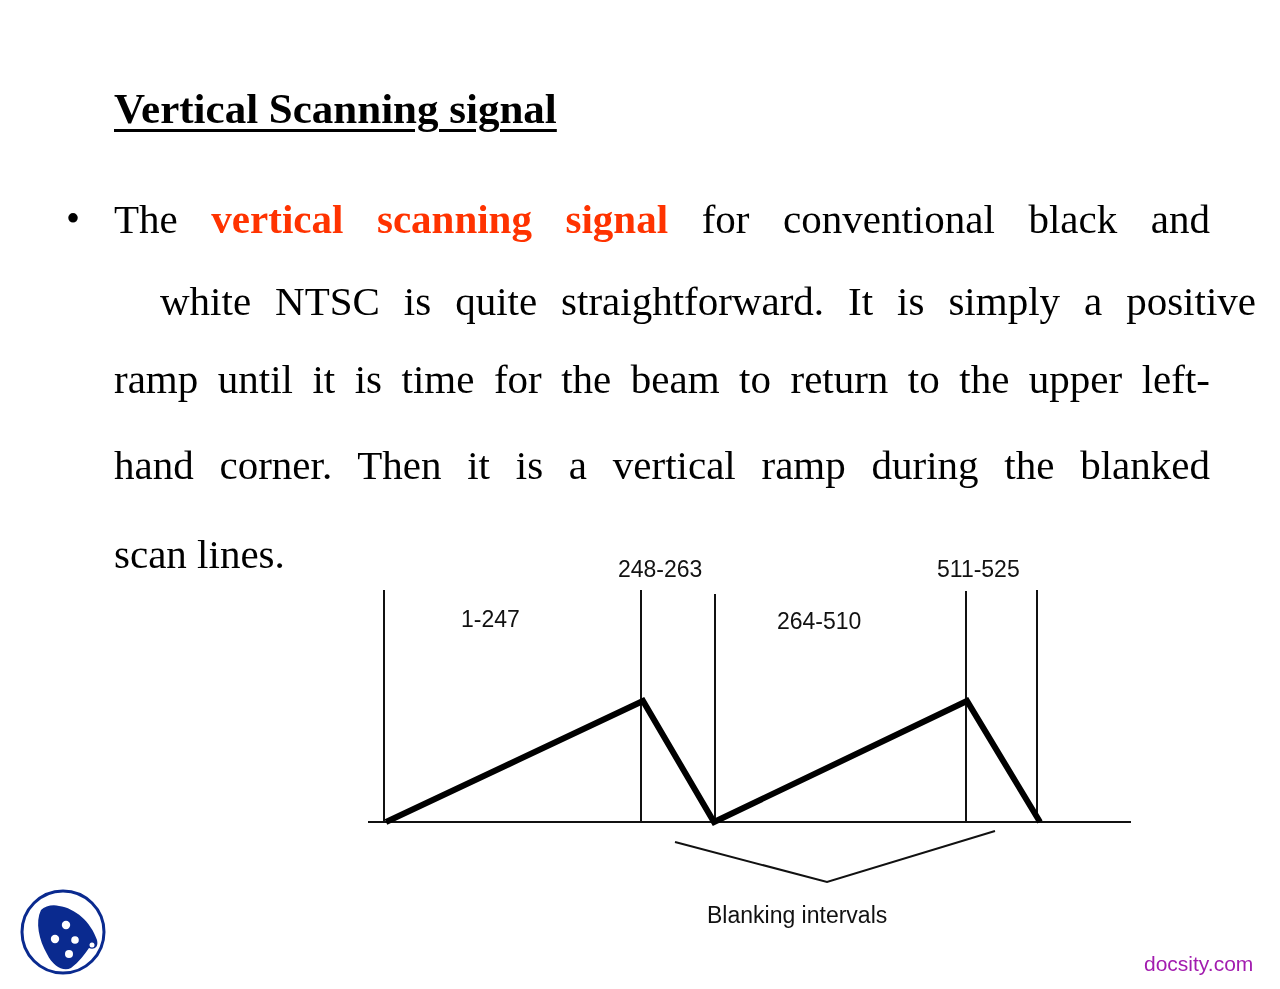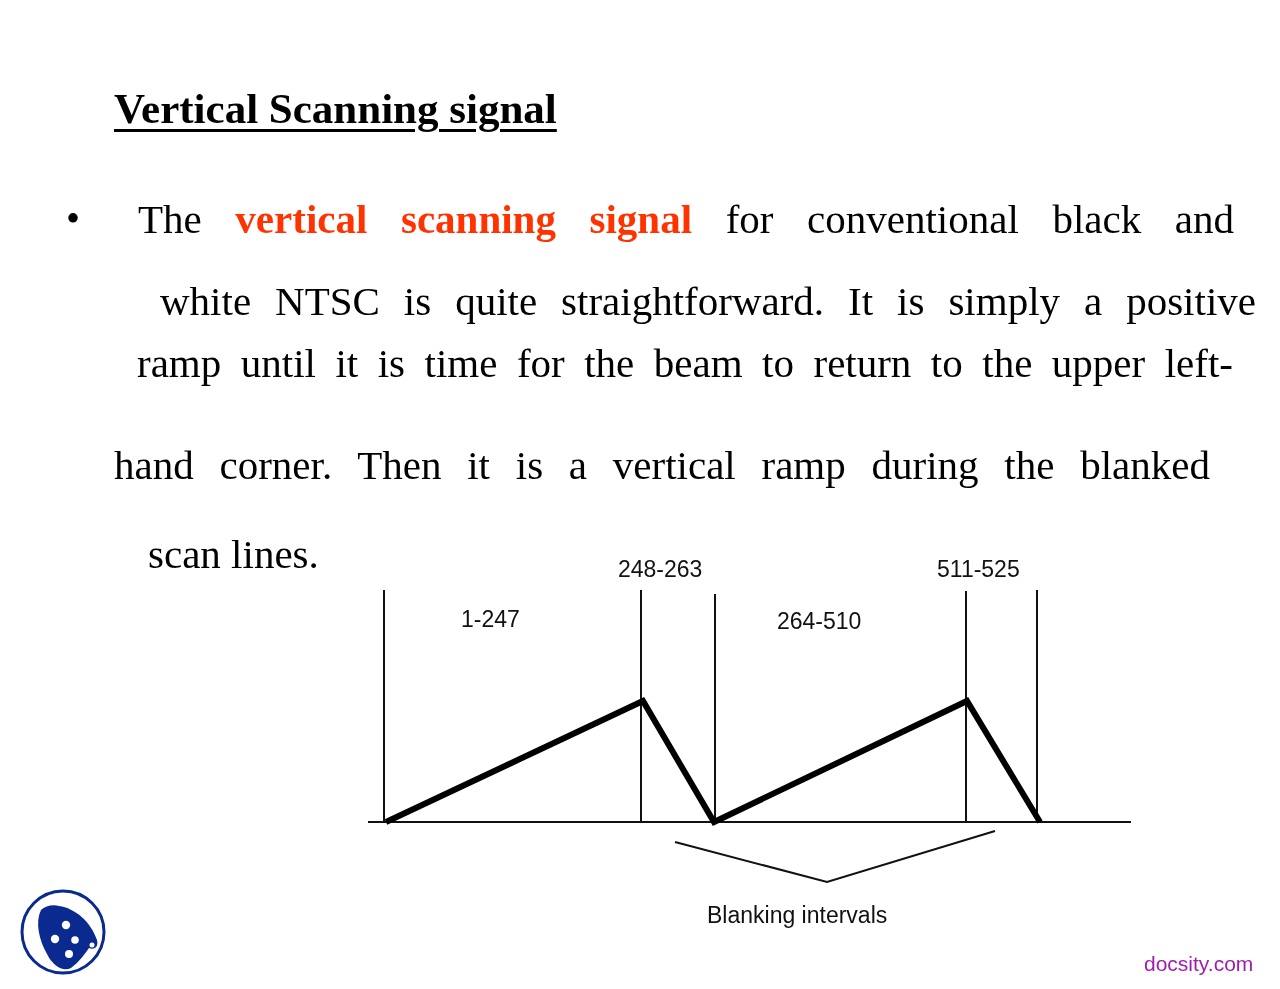--- a/index.html
+++ b/index.html
@@ -92,27 +92,27 @@
     }
   </style>
 </head>
 <body>
 
 <h1 class="slide-title">Vertical Scanning signal</h1>
 
 <span class="bullet-dot">•</span>
 
 <div class="paragraph">
-  <div class="line justify" style="top:194px;margin-left:24px;">
+  <div class="line justify" style="top:194px;">
     <span>The </span><span class="highlight">vertical scanning signal</span><span> for conventional black and</span>
   </div>
   <div class="line justify" style="top:276px;margin-left:46px;">white NTSC is quite straightforward. It is simply a positive</div>
-  <div class="line justify" style="top:338px;margin-left:23px;">ramp until it is time for the beam to return to the upper left-</div>
+  <div class="line justify" style="top:354px;">ramp until it is time for the beam to return to the upper left-</div>
   <div class="line justify" style="top:440px;">hand corner. Then it is a vertical ramp during the blanked</div>
-  <div class="line" style="top:529px;margin-left:34px;">scan lines.</div>
+  <div class="line" style="top:529px;">scan lines.</div>
 </div>
 
 <svg class="diagram" width="1280" height="989" viewBox="0 0 1280 989">
 
   <line x1="368" y1="822" x2="1131" y2="822" stroke="#111" stroke-width="2"></line>
 
   <line x1="384" y1="590" x2="384" y2="822" stroke="#111" stroke-width="2"></line>
   <line x1="641" y1="590" x2="641" y2="822" stroke="#111" stroke-width="2"></line>
   <line x1="715" y1="594" x2="715" y2="822" stroke="#111" stroke-width="2"></line>
   <line x1="966" y1="591" x2="966" y2="822" stroke="#111" stroke-width="2"></line>

